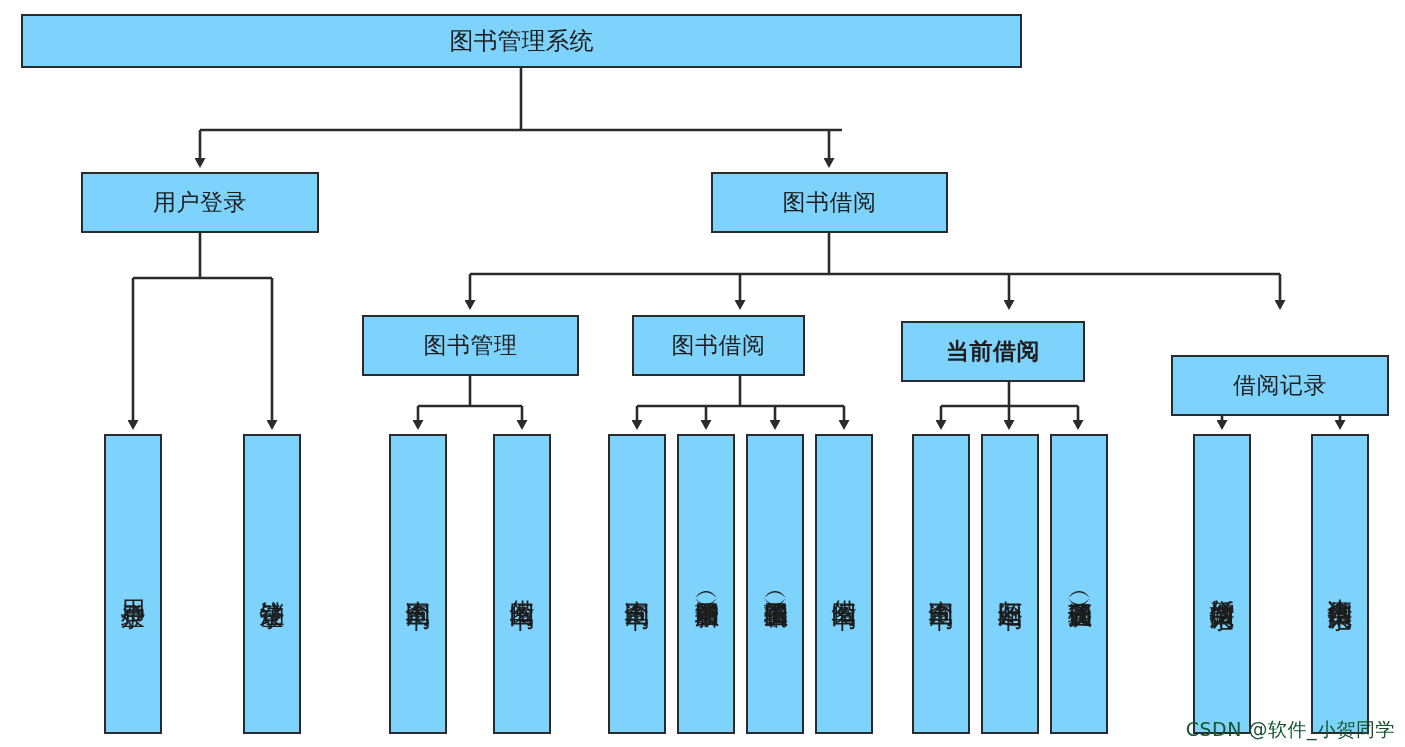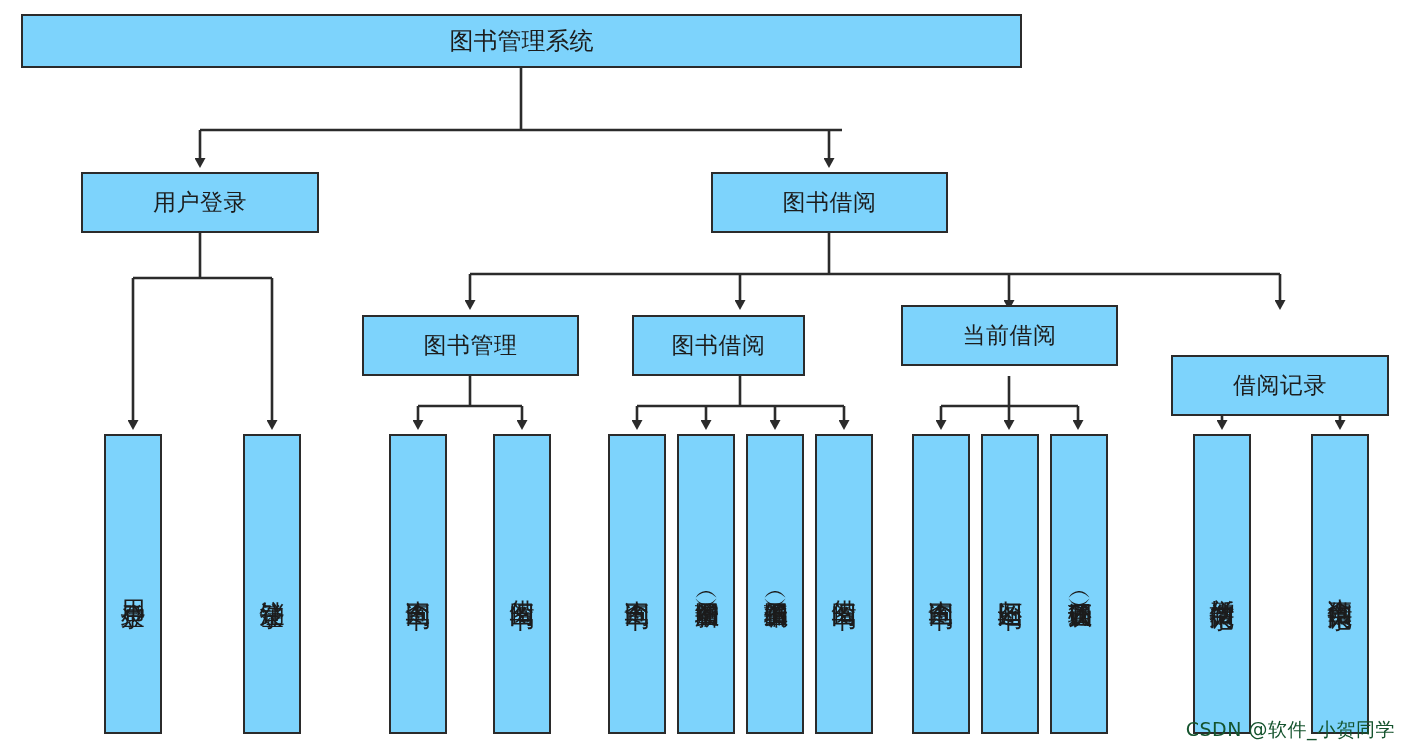--- a/index.html
+++ b/index.html
@@ -133,21 +133,21 @@
   <div class="node-box horiz" style="left:711px; top:172px; width:237px; height:61px;">
     <span class="node-label">图书借阅</span>
   </div>
 
   <div class="node-box horiz" style="left:362px; top:315px; width:217px; height:61px;">
     <span class="node-label">图书管理</span>
   </div>
   <div class="node-box horiz" style="left:632px; top:315px; width:173px; height:61px;">
     <span class="node-label">图书借阅</span>
   </div>
-  <div class="node-box horiz" style="left:901px; top:305px; width:217px; height:61px;">
+  <div class="node-box horiz" style="left:901px; top:321px; width:184px; height:61px;font-weight:bold;">
     <span class="node-label">当前借阅</span>
   </div>
   <div class="node-box horiz" style="left:1171px; top:315px; width:218px; height:61px;margin-top:40px;">
     <span class="node-label">借阅记录</span>
   </div>
 
   <div class="node-box vert" style="left:104px; top:434px; width:58px; height:300px;">
     <span class="node-label">用户登录</span>
   </div>
   <div class="node-box vert" style="left:243px; top:434px; width:58px; height:300px;">

